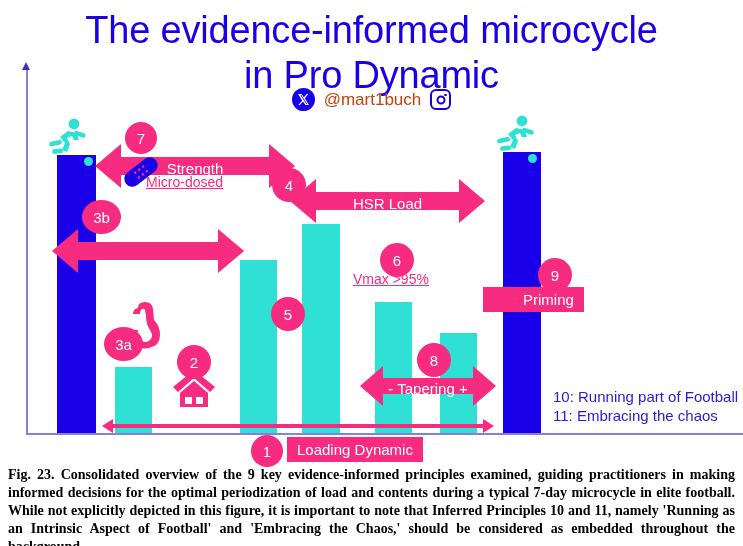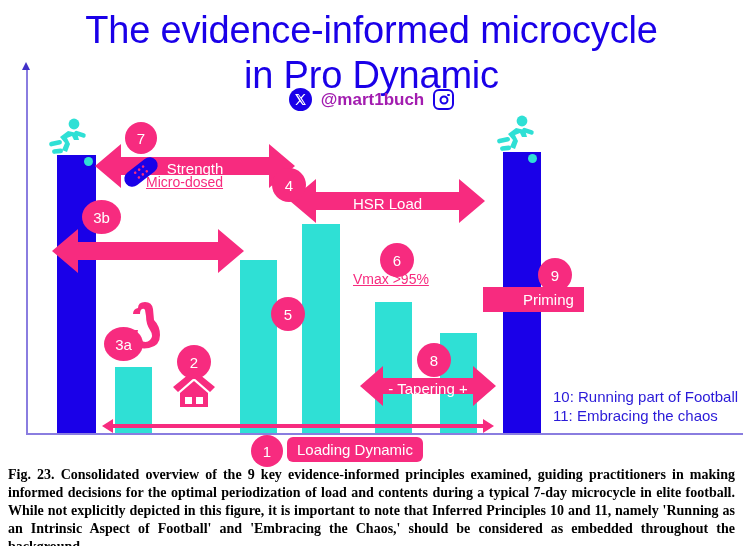--- a/index.html
+++ b/index.html
@@ -39,23 +39,22 @@
     position: absolute;
     left: 0;
     top: 88px;
     width: 743px;
     display: flex;
     align-items: center;
     justify-content: center;
     gap: 9px;
   }
   .handle-text {
-    color: #a21caf;
+    color: #c2410c;
     font-size: 17px;
-    font-weight: bold;
   }
   .x-badge {
     width: 23px; height: 23px;
     border-radius: 50%;
     background: #1a00e8;
     display: flex;
     align-items: center;
     justify-content: center;
   }
   .ig-badge {
@@ -335,21 +334,21 @@
   <div class="num" style="left:251px;top:435px;width:32px;height:32px;">1</div>
 
   <div class="pink-under" style="left:146px;top:174px;">Micro-dosed</div>
   <div class="pink-under" style="left:353px;top:271px;">Vmax &gt;95%</div>
 
   <div class="pink-badge" style="left:483px;top:287px;padding-left:40px;">Priming</div>
 
   <div class="load-line" style="left:113px;top:424px;width:370px;"></div>
   <div class="load-head l" style="left:102px;top:418.5px;"></div>
   <div class="load-head r" style="left:483px;top:418.5px;"></div>
-  <div class="pink-badge" style="left:287px;top:437px;border-radius:6px;">Loading Dynamic</div>
+  <div class="pink-badge" style="left:287px;top:437px;">Loading Dynamic</div>
 
   <div class="blue-note" style="left:553px;top:388px;">10: Running part of Football</div>
   <div class="blue-note" style="left:553px;top:407px;">11: Embracing the chaos</div>
 
 </div>
 
 <div class="caption">
   <span class="fignum">Fig. 23.</span>
   <span>Consolidated overview of the 9 key evidence-informed principles examined, guiding practitioners in making informed decisions for the optimal periodization of load and contents during a typical 7-day microcycle in elite football. While not explicitly depicted in this figure, it is important to note that Inferred Principles 10 and 11, namely 'Running as an Intrinsic Aspect of Football' and 'Embracing the Chaos,' should be considered as embedded throughout the background.</span>
 </div>

